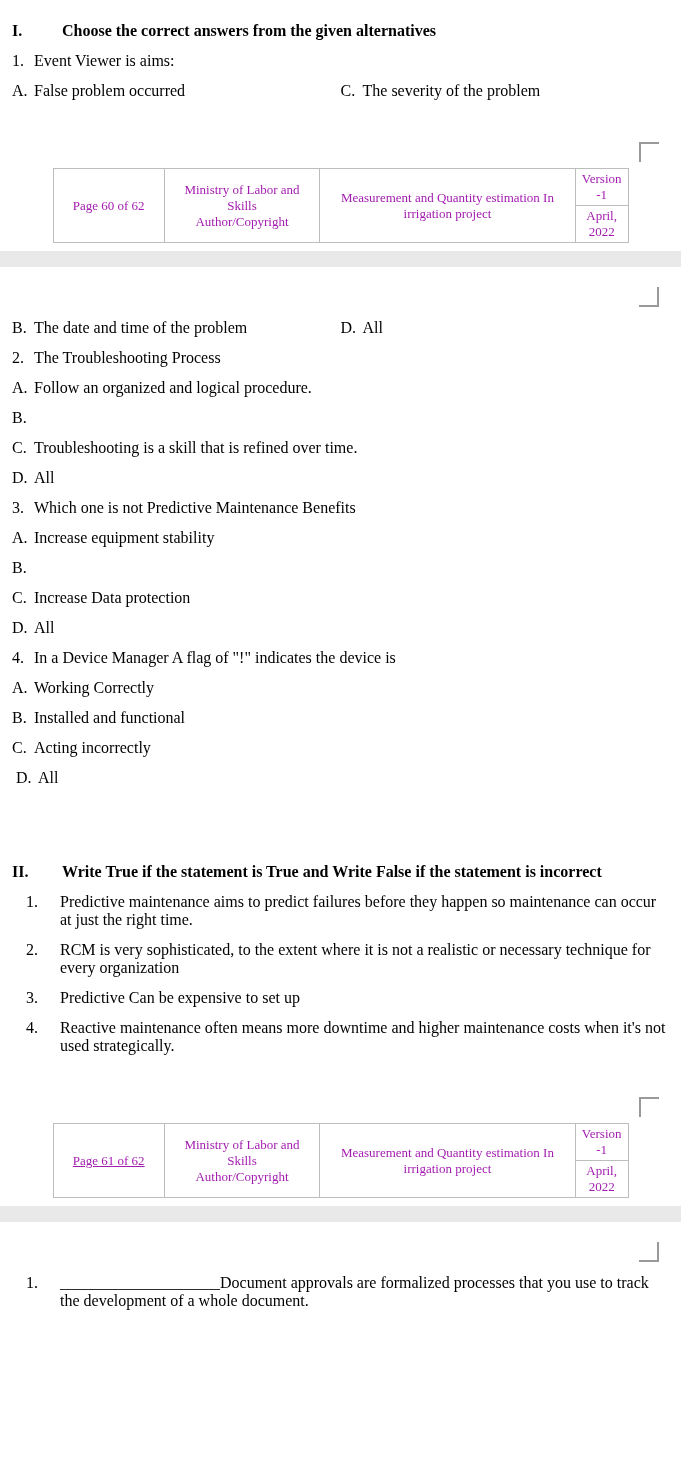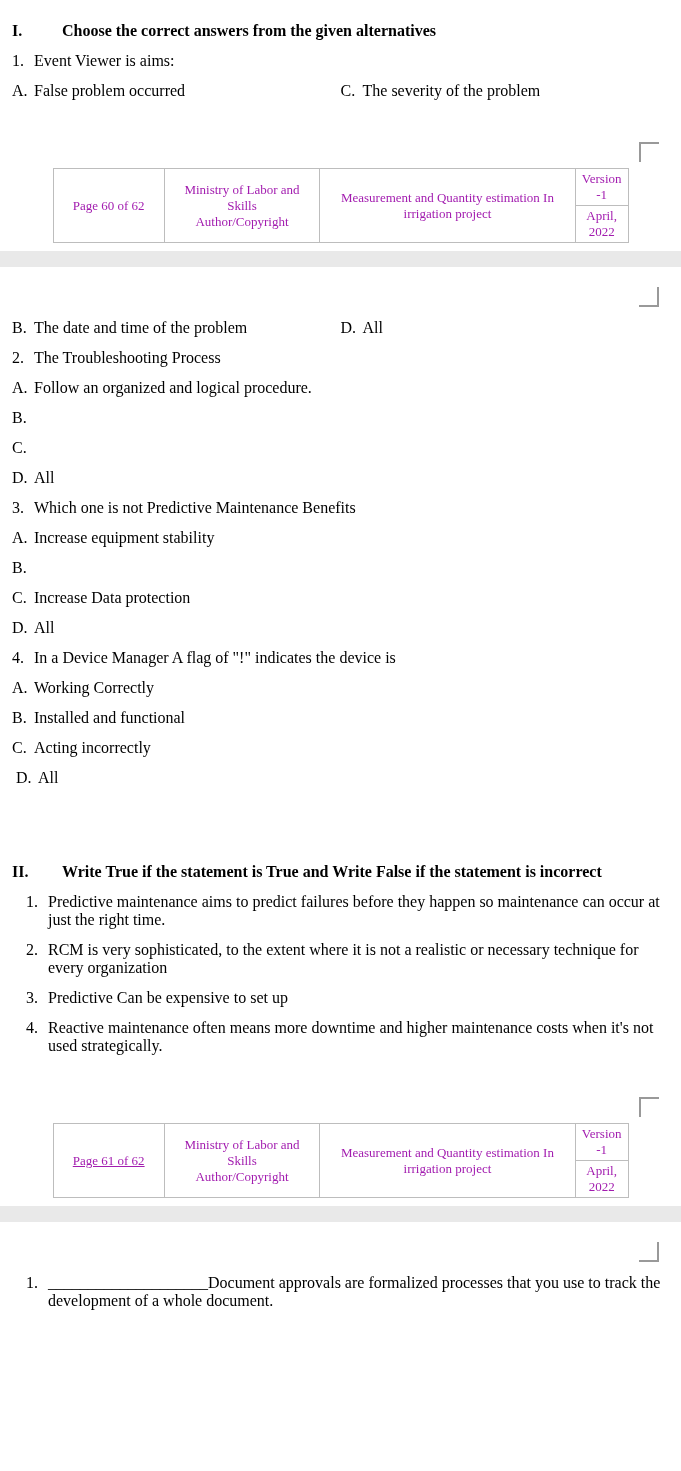--- a/index.html
+++ b/index.html
@@ -7,21 +7,21 @@
   .sec-title{font-weight:bold;margin:14px 0 12px 0;}
   .sec-row{display:flex;align-items:flex-start;}
   .sec-num{width:50px;font-weight:bold;}
   .q-line{display:flex;align-items:flex-start;margin:12px 0;}
   .marker{width:22px;flex:none;}
   .two-col{display:flex;}
   .two-col .left{flex:1;}
   .two-col .right{flex:1;}
   .tf-item{display:flex;margin:12px 0;}
   .tf-num{width:22px;flex:none;}
-  .tf-text{flex:1;}
+  .tf-text{flex:1;margin-left:12px;}
   .sep{height:16px;background:#e9e9e9;margin:8px -12px 20px -12px;}
   table.footer{border-collapse:collapse;width:576px;margin:0 auto 0 auto;color:#a21caf;font-size:13px;}
   table.footer td{border:1px solid #bdbdbd;padding:2px 6px;text-align:center;vertical-align:middle;}
   .corner{border-top:2px solid #999;border-left:2px solid #999;width:18px;height:18px;margin-left:auto;margin-right:10px;margin-bottom:6px;}
   .corner-bot{border-bottom:2px solid #999;border-right:2px solid #999;width:18px;height:18px;margin-left:auto;margin-right:10px;margin-bottom:6px;}
   .spacer{height:30px;}
 </style>
 </head>
 <body>
 
@@ -87,20 +87,21 @@
   </div>
   <div class="q-line">
       <span class="marker">A.</span>
       <span>Follow an organized and logical procedure.</span>
     </div>
   <div class="q-line">
       <span class="marker">B.</span>
     </div>
   <div class="q-line">
       <span class="marker">C.</span>
+      <span>Troubleshooting is a skill that is refined over time.</span>
     </div>
   <div class="q-line">
       <span class="marker">D.</span>
       <span>All</span>
     </div>
 
   <div class="q-line">
     <span class="marker">3.</span>
     <span>Which one is not Predictive Maintenance Benefits</span>
   </div>

